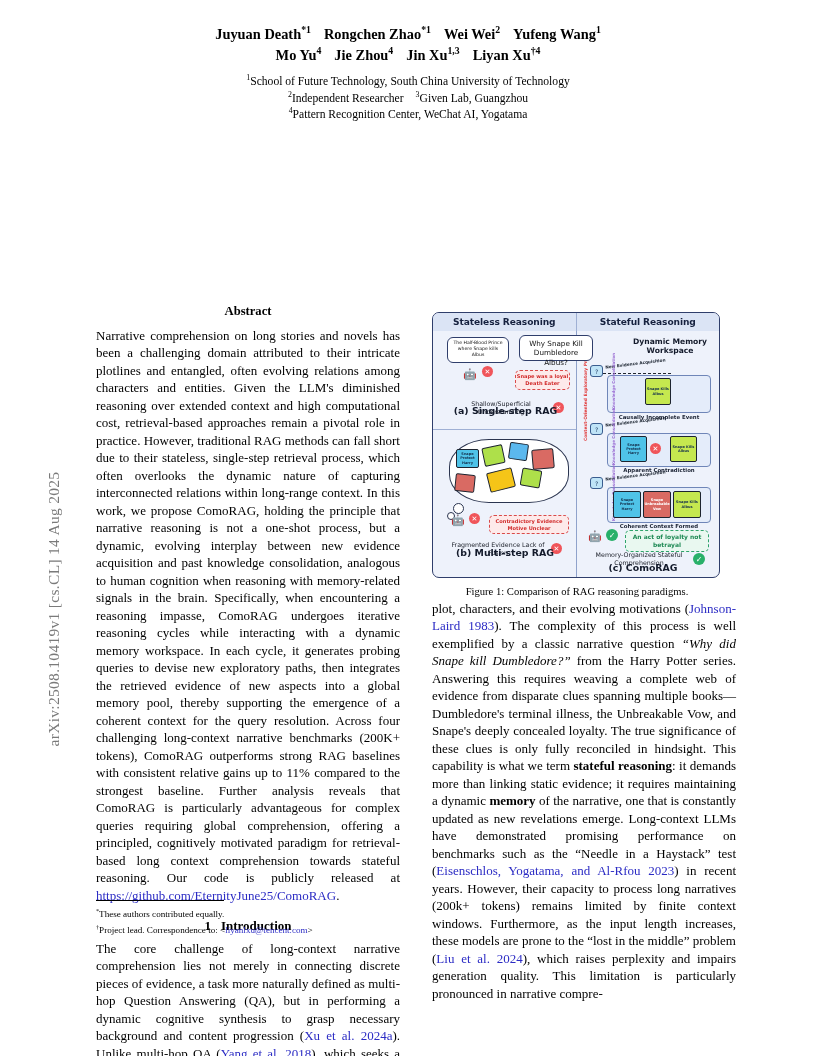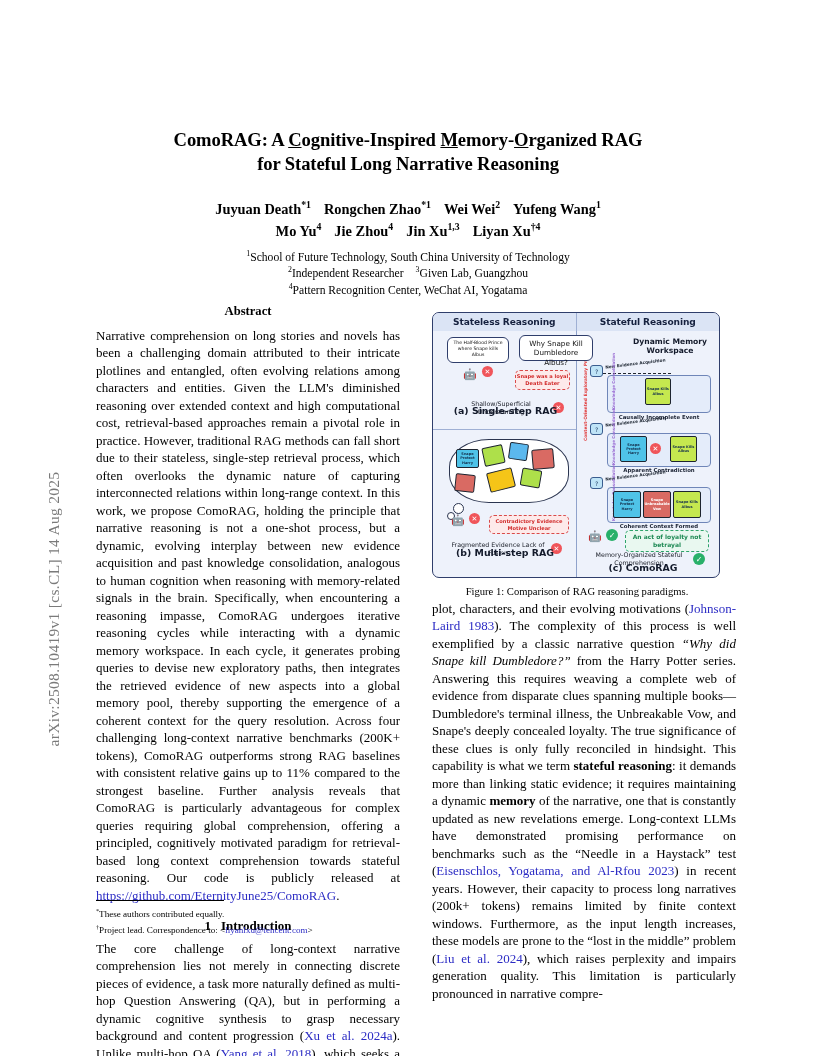--- a/index.html
+++ b/index.html
@@ -381,24 +381,20 @@
     border-top: 1.1px dashed #20262e;
   }
 </style>
 </head>
 <body>
 
 <div class="arxiv-stamp">arXiv:2508.10419v1  [cs.CL]  14 Aug 2025</div>
 
 <div class="page">
 
-  <div class="title">
-    <span><span>ComoRAG: A </span><span class="u">C</span><span>ognitive-Inspired </span><span class="u">M</span><span>emory-</span><span class="u">O</span><span>rganized RAG</span></span><br>
-    <span>for Stateful Long Narrative Reasoning</span>
-  </div>
 
   <div class="authors">
     <span><span>Juyuan Death</span><sup>*1</sup></span><span class="sp"></span><span><span>Rongchen Zhao</span><sup>*1</sup></span><span class="sp"></span><span><span>Wei Wei</span><sup>2</sup></span><span class="sp"></span><span><span>Yufeng Wang</span><sup>1</sup></span><br>
     <span><span>Mo Yu</span><sup>4</sup></span><span class="sp"></span><span><span>Jie Zhou</span><sup>4</sup></span><span class="sp"></span><span><span>Jin Xu</span><sup>1,3</sup></span><span class="sp"></span><span><span>Liyan Xu</span><sup>†4</sup></span>
   </div>
 
   <div class="affils">
     <span><sup>1</sup><span>School of Future Technology, South China University of Technology</span></span><br>
     <span><sup>2</sup><span>Independent Researcher</span></span><span class="gap"></span><span><sup>3</sup><span>Given Lab, Guangzhou</span></span><br>
     <span><sup>4</sup><span>Pattern Recognition Center, WeChat AI, Yogatama</span></span>

